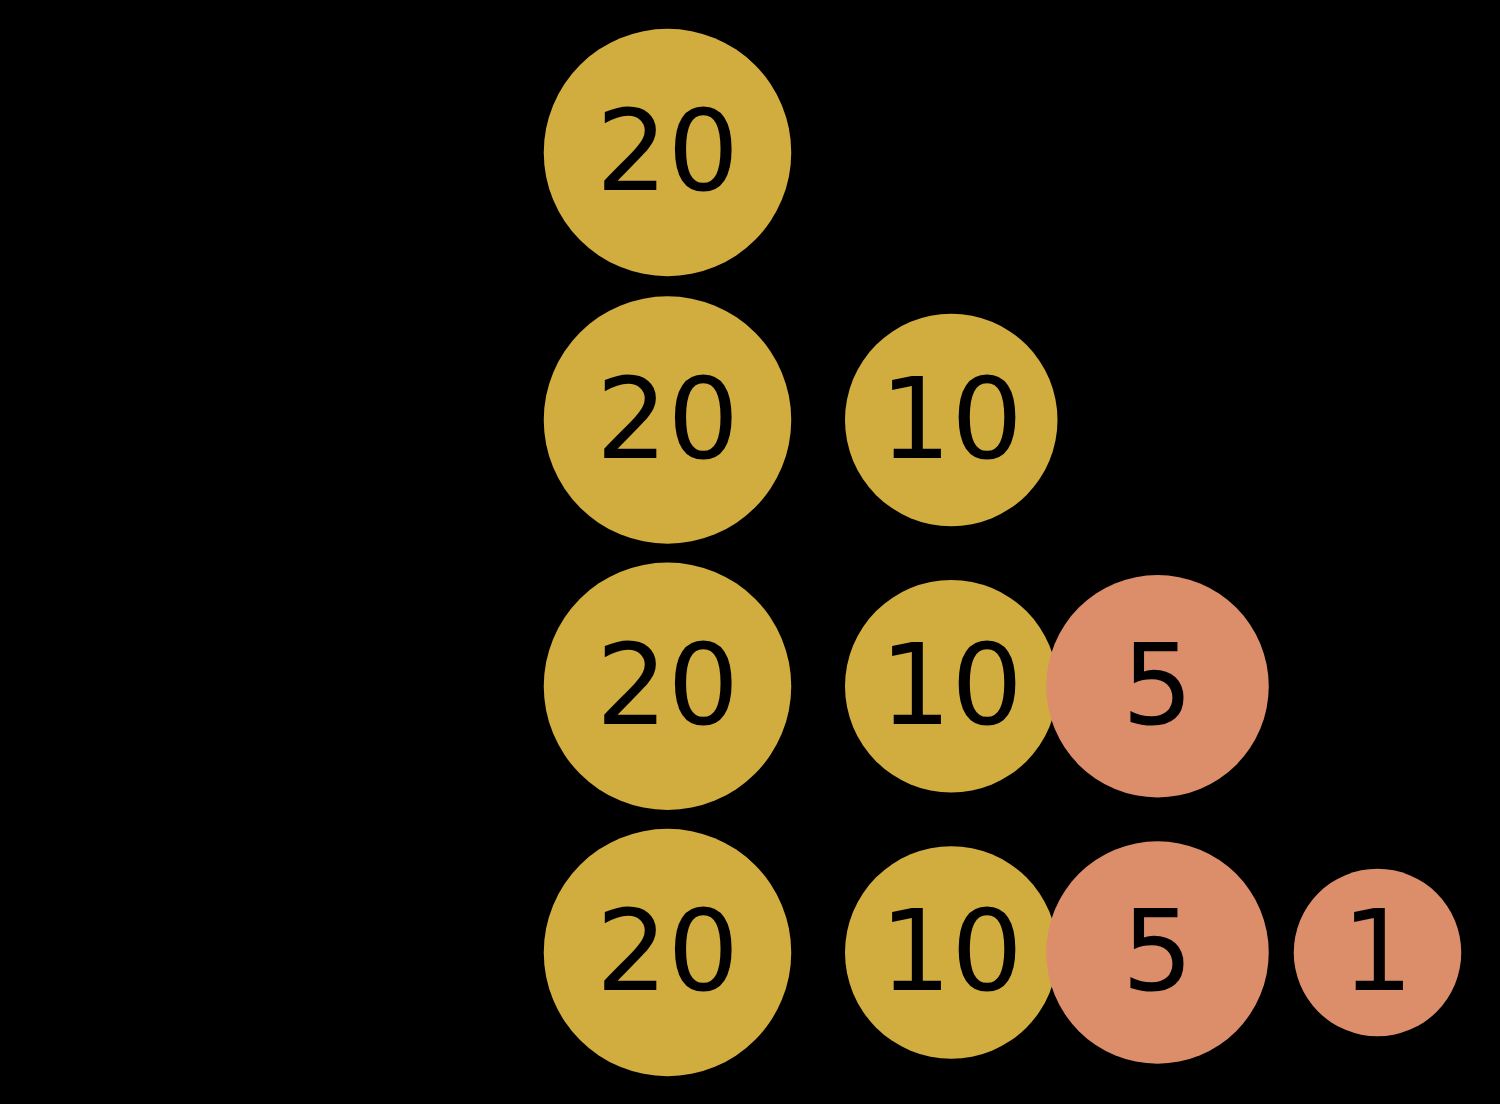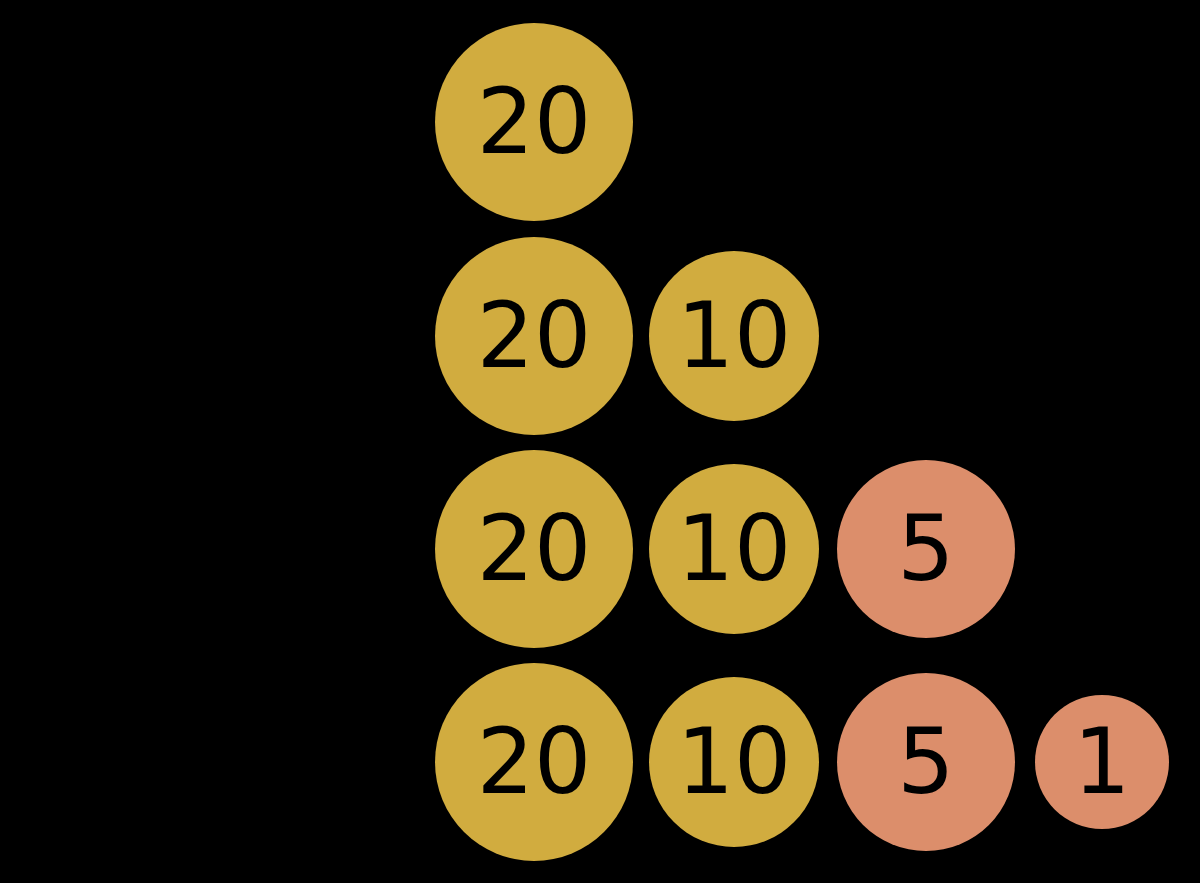--- a/index.html
+++ b/index.html
@@ -22,21 +22,21 @@
     align-items: center;
     justify-content: center;
     line-height: 1;
     color: #000000;
     transform: translateY(-50%);
     font-size: 90px;
     user-select: none;
   }
   
   .d20 { left: 435px;  width: 198px; height: 198px; }
-  .d10 { left: 649px;  width: 170px; height: 170px; }
+  .d10 { left: 676px;  width: 170px; height: 170px; }
   .d5  { left: 837px;  width: 178px; height: 178px; }
   .d1  { left: 1035px; width: 134px; height: 134px; }
   
   .row-0 { top: 122px; }
   .row-1 { top: 336px; }
   .row-2 { top: 549px; }
   .row-3 { top: 762px; }
 </style>
 </head>
 <body>

